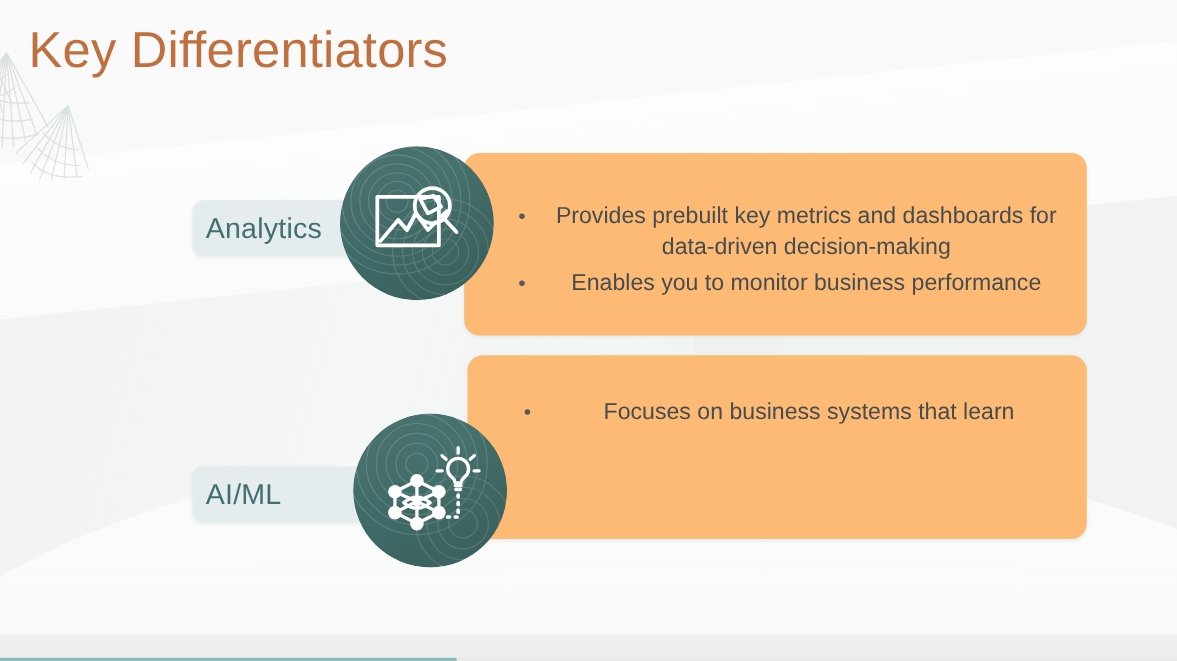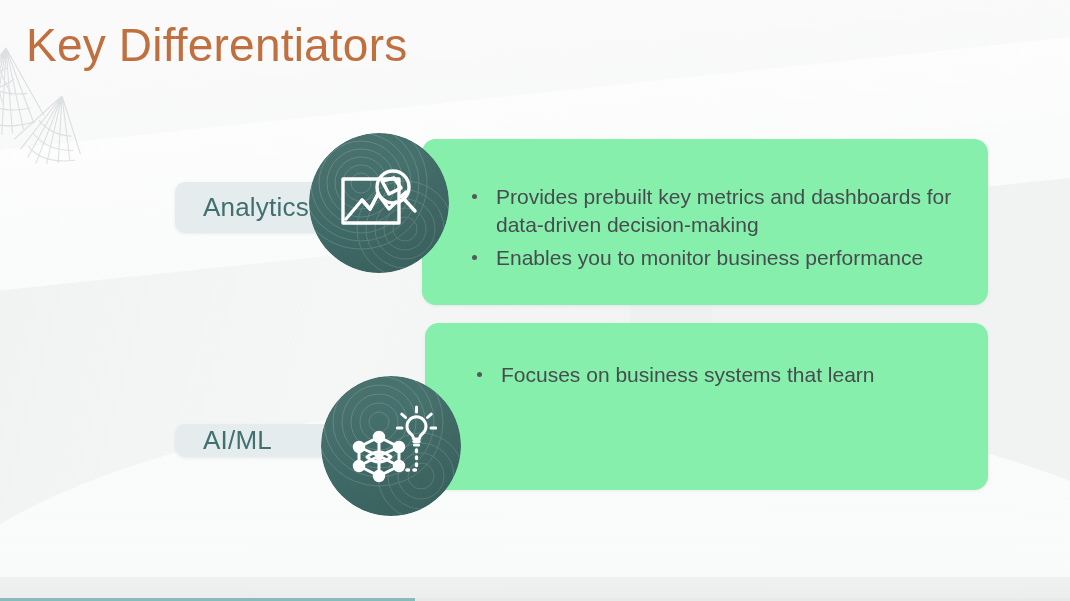--- a/index.html
+++ b/index.html
@@ -68,23 +68,24 @@
   .title{
     position:absolute;left:26px;top:18px;
     font-size:46px;font-weight:400;letter-spacing:.2px;
     color:#c0703f;
     font-family:"Liberation Sans", sans-serif;
     white-space:nowrap;
   }
   
   .card{
     position:absolute;
-    background:#86efac;
+    background:#fdba74;
     border-radius:14px;
     box-shadow:0 1px 3px rgba(120,140,145,.13);
+    text-align:center;
   }
   #card-analytics{left:422px;top:139px;width:566px;height:166px;}
   #card-aiml{left:425px;top:323px;width:563px;height:167px;}
   .bullets{
     position:absolute;left:46px;right:18px;
     color:#474c4e;
     font-size:21px;
     line-height:27.5px;
   }
   #bullets-analytics{top:44px;}
@@ -102,26 +103,26 @@
     position:absolute;
     background:#e5ecee;
     border-radius:10px;
     box-shadow:0 1px 3px rgba(120,140,145,.12);
     display:flex;align-items:center;
   }
   .pill-label{
     color:#41706f;
     font-size:26px;
     font-weight:400;
-    padding-left:28px;
+    padding-left:12px;
     letter-spacing:.2px;
     white-space:nowrap;
   }
   #pill-analytics{left:175px;top:182px;width:215px;height:51px;}
-  #pill-aiml{left:175px;top:424px;width:215px;height:33px;}
+  #pill-aiml{left:175px;top:424px;width:215px;height:51px;}
   
   .circle{
     position:absolute;border-radius:50%;
     overflow:hidden;
   }
   #circle-analytics{left:309px;top:133px;width:140px;height:140px;}
   #circle-aiml{left:321px;top:376px;width:140px;height:140px;}
   .circle-bg{
     position:absolute;inset:0;border-radius:50%;
     background:

